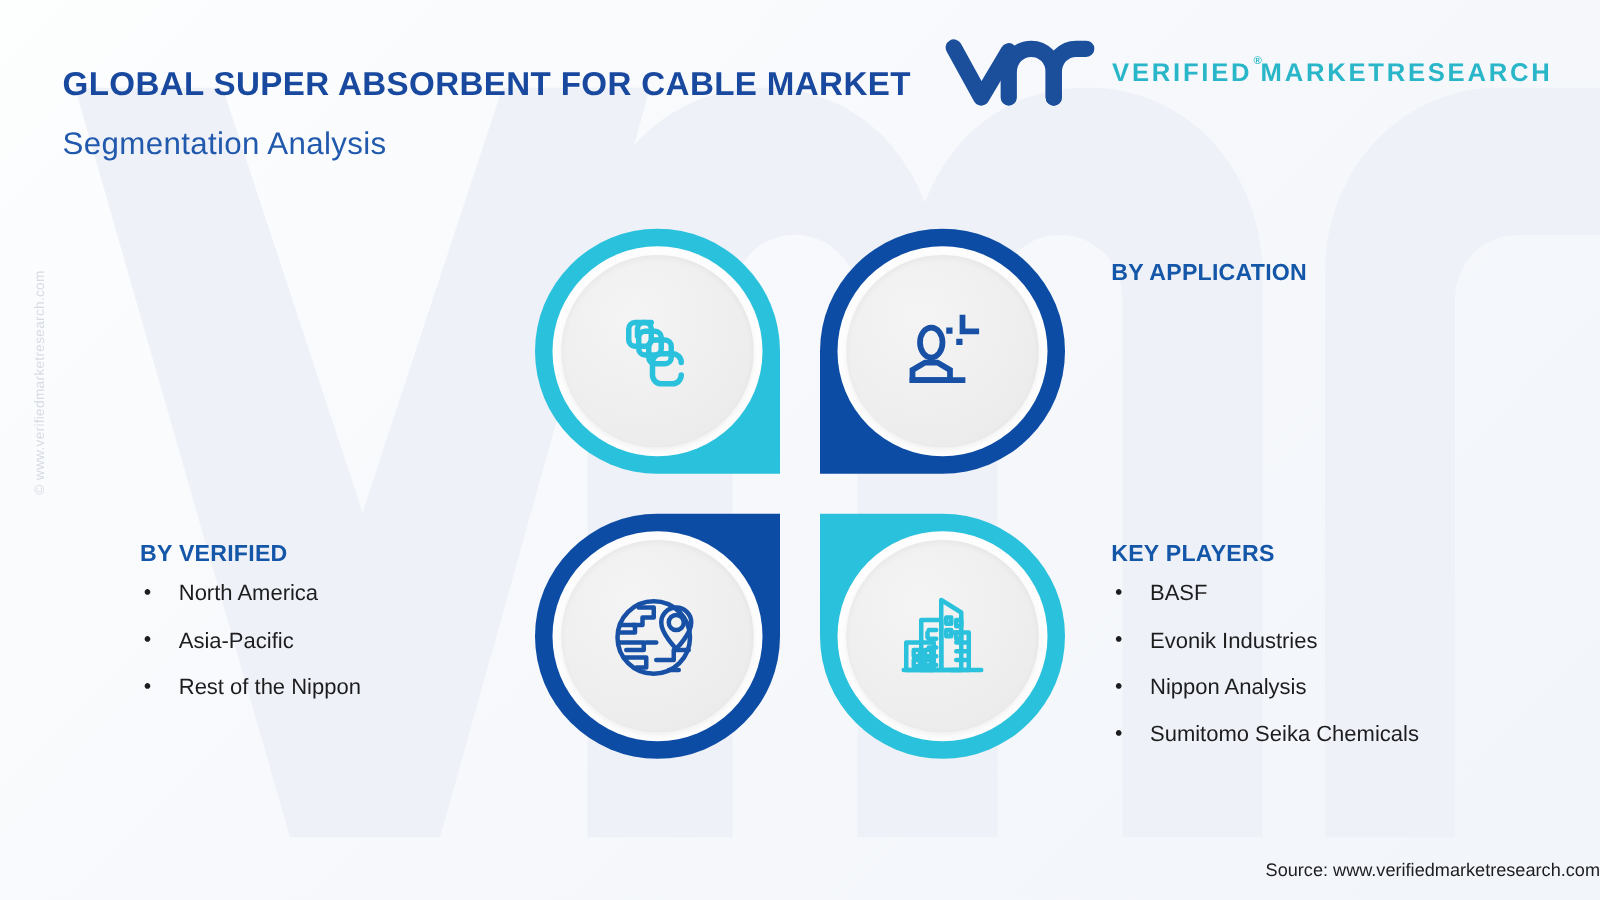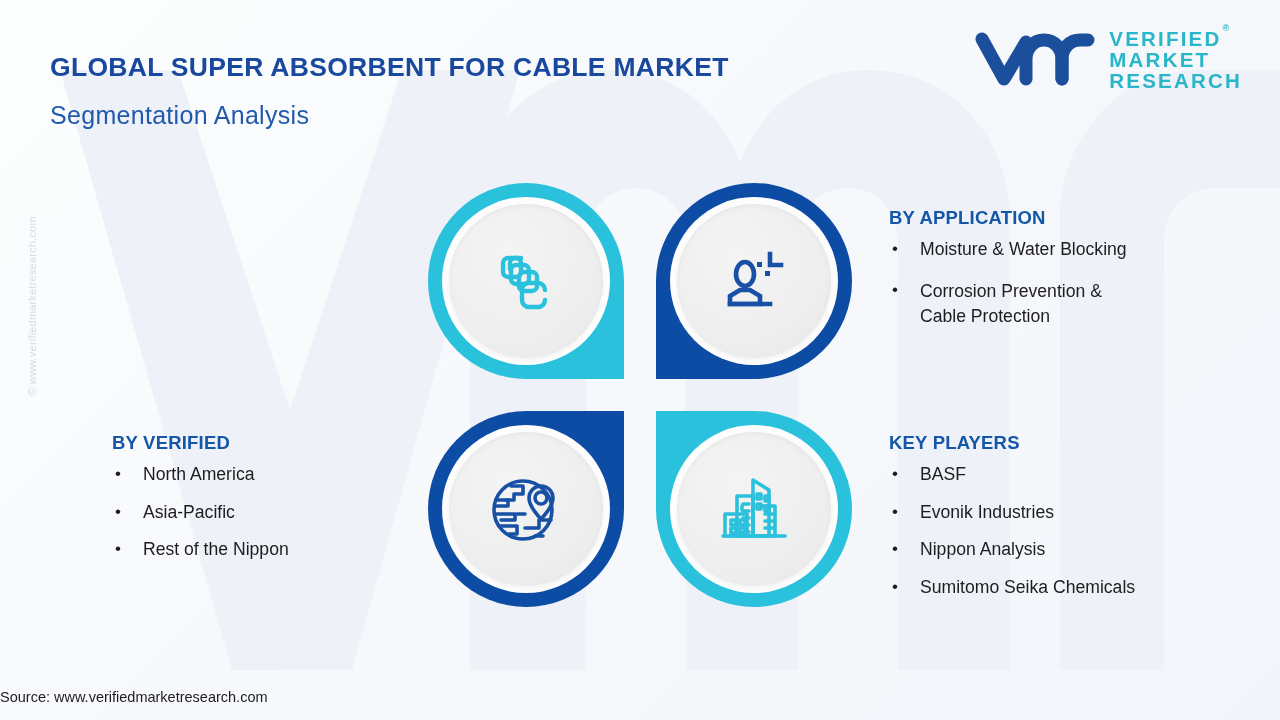--- a/index.html
+++ b/index.html
@@ -76,21 +76,21 @@
     position: absolute;
     right: 38px;
     top: 28px;
     display: flex;
     align-items: center;
     gap: 12px;
   }
   .logo-mark { display:block; }
   .logo-words {
     display: flex;
-    flex-direction: column;
+    flex-direction: row;
     line-height: 1.03;
   }
   .logo-words .lw {
     font-size: 20.5px;
     font-weight: bold;
     letter-spacing: 2.2px;
     color: #29b6c8;
     position: relative;
   }
   .logo-reg {
@@ -187,21 +187,21 @@
   .petal.tr { left: 228px; top: 0; }
   .petal.bl { left: 0;     top: 228px; }
   .petal.br { left: 228px; top: 228px; }
 
   
   .source {
     position: absolute;
     left: 0;
     top: 689px;
     width: 1280px;
-    text-align: left;
+    text-align: right;
     font-size: 14.5px;
     color: #1d1d1f;
   }
 </style>
 </head>
 <body>
 
 <div id="canvas">
 
   <svg class="wm-vmr" viewBox="0 0 1280 600" xmlns="http://www.w3.org/2000/svg" aria-hidden="true">
@@ -237,25 +237,20 @@
     <div class="col-head">BY VERIFIED</div>
     <ul class="bullets">
       <li>North America</li>
       <li>Asia-Pacific</li>
       <li>Rest of the Nippon</li>
     </ul>
   </div>
 
   <div class="col" id="col-app">
     <div class="col-head">BY APPLICATION</div>
-    <ul class="bullets">
-      <li>Moisture &amp; Water Blocking</li>
-      <li class="wrap">Corrosion Prevention &amp;
- Cable Protection</li>
-    </ul>
   </div>
 
   <div class="col" id="col-players">
     <div class="col-head">KEY PLAYERS</div>
     <ul class="bullets">
       <li>BASF</li>
       <li>Evonik Industries</li>
       <li>Nippon Analysis</li>
       <li>Sumitomo Seika Chemicals</li>
     </ul>

